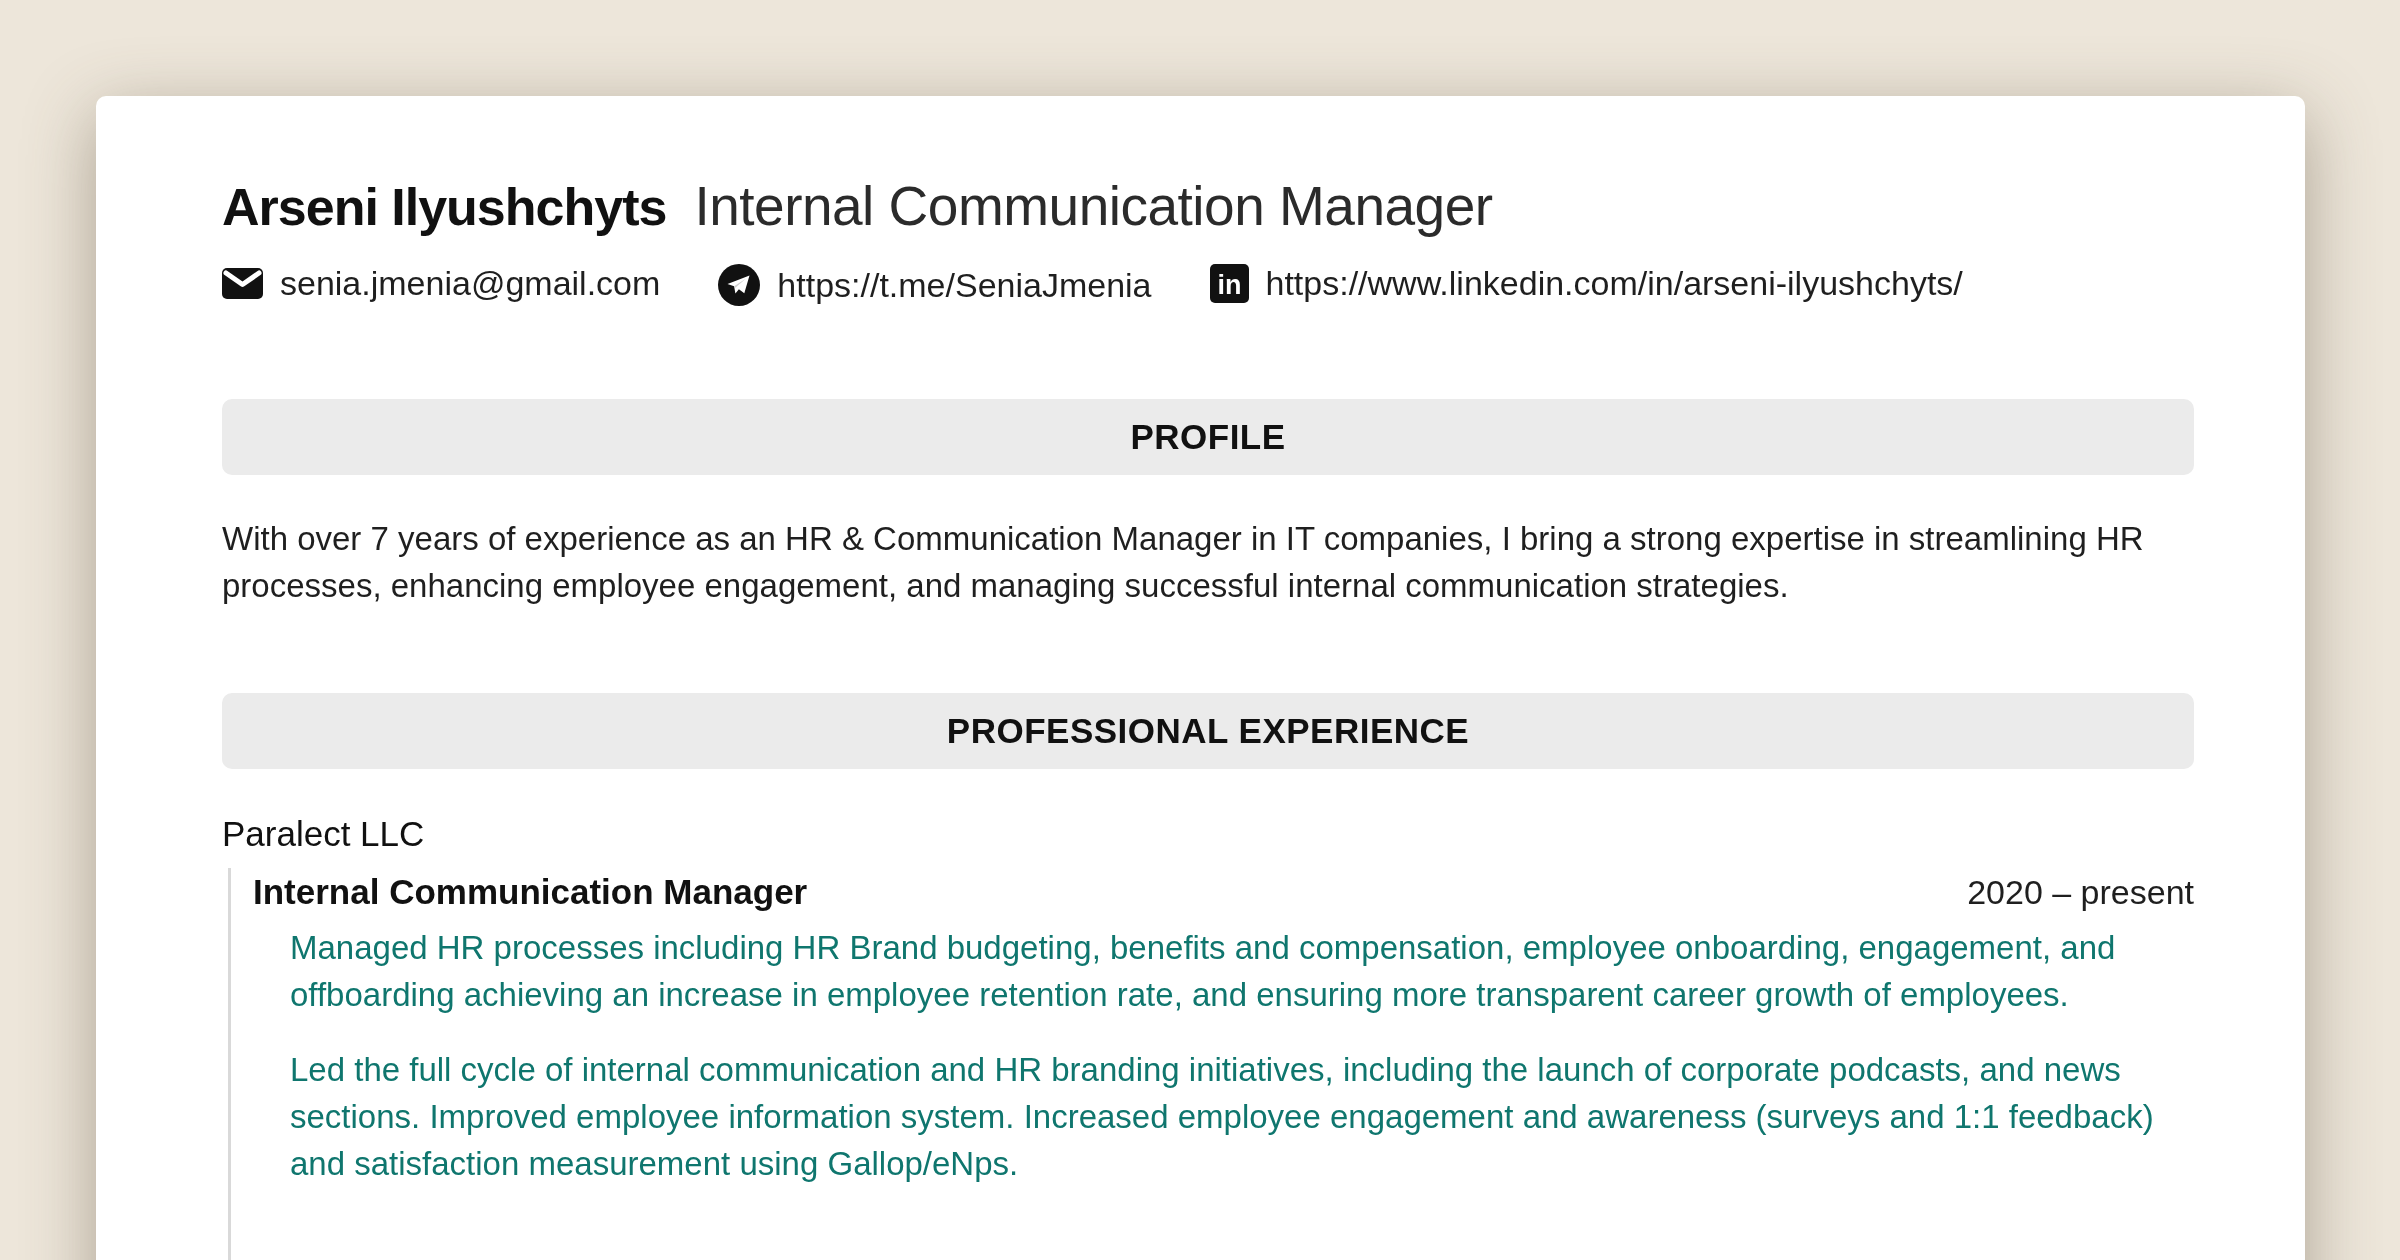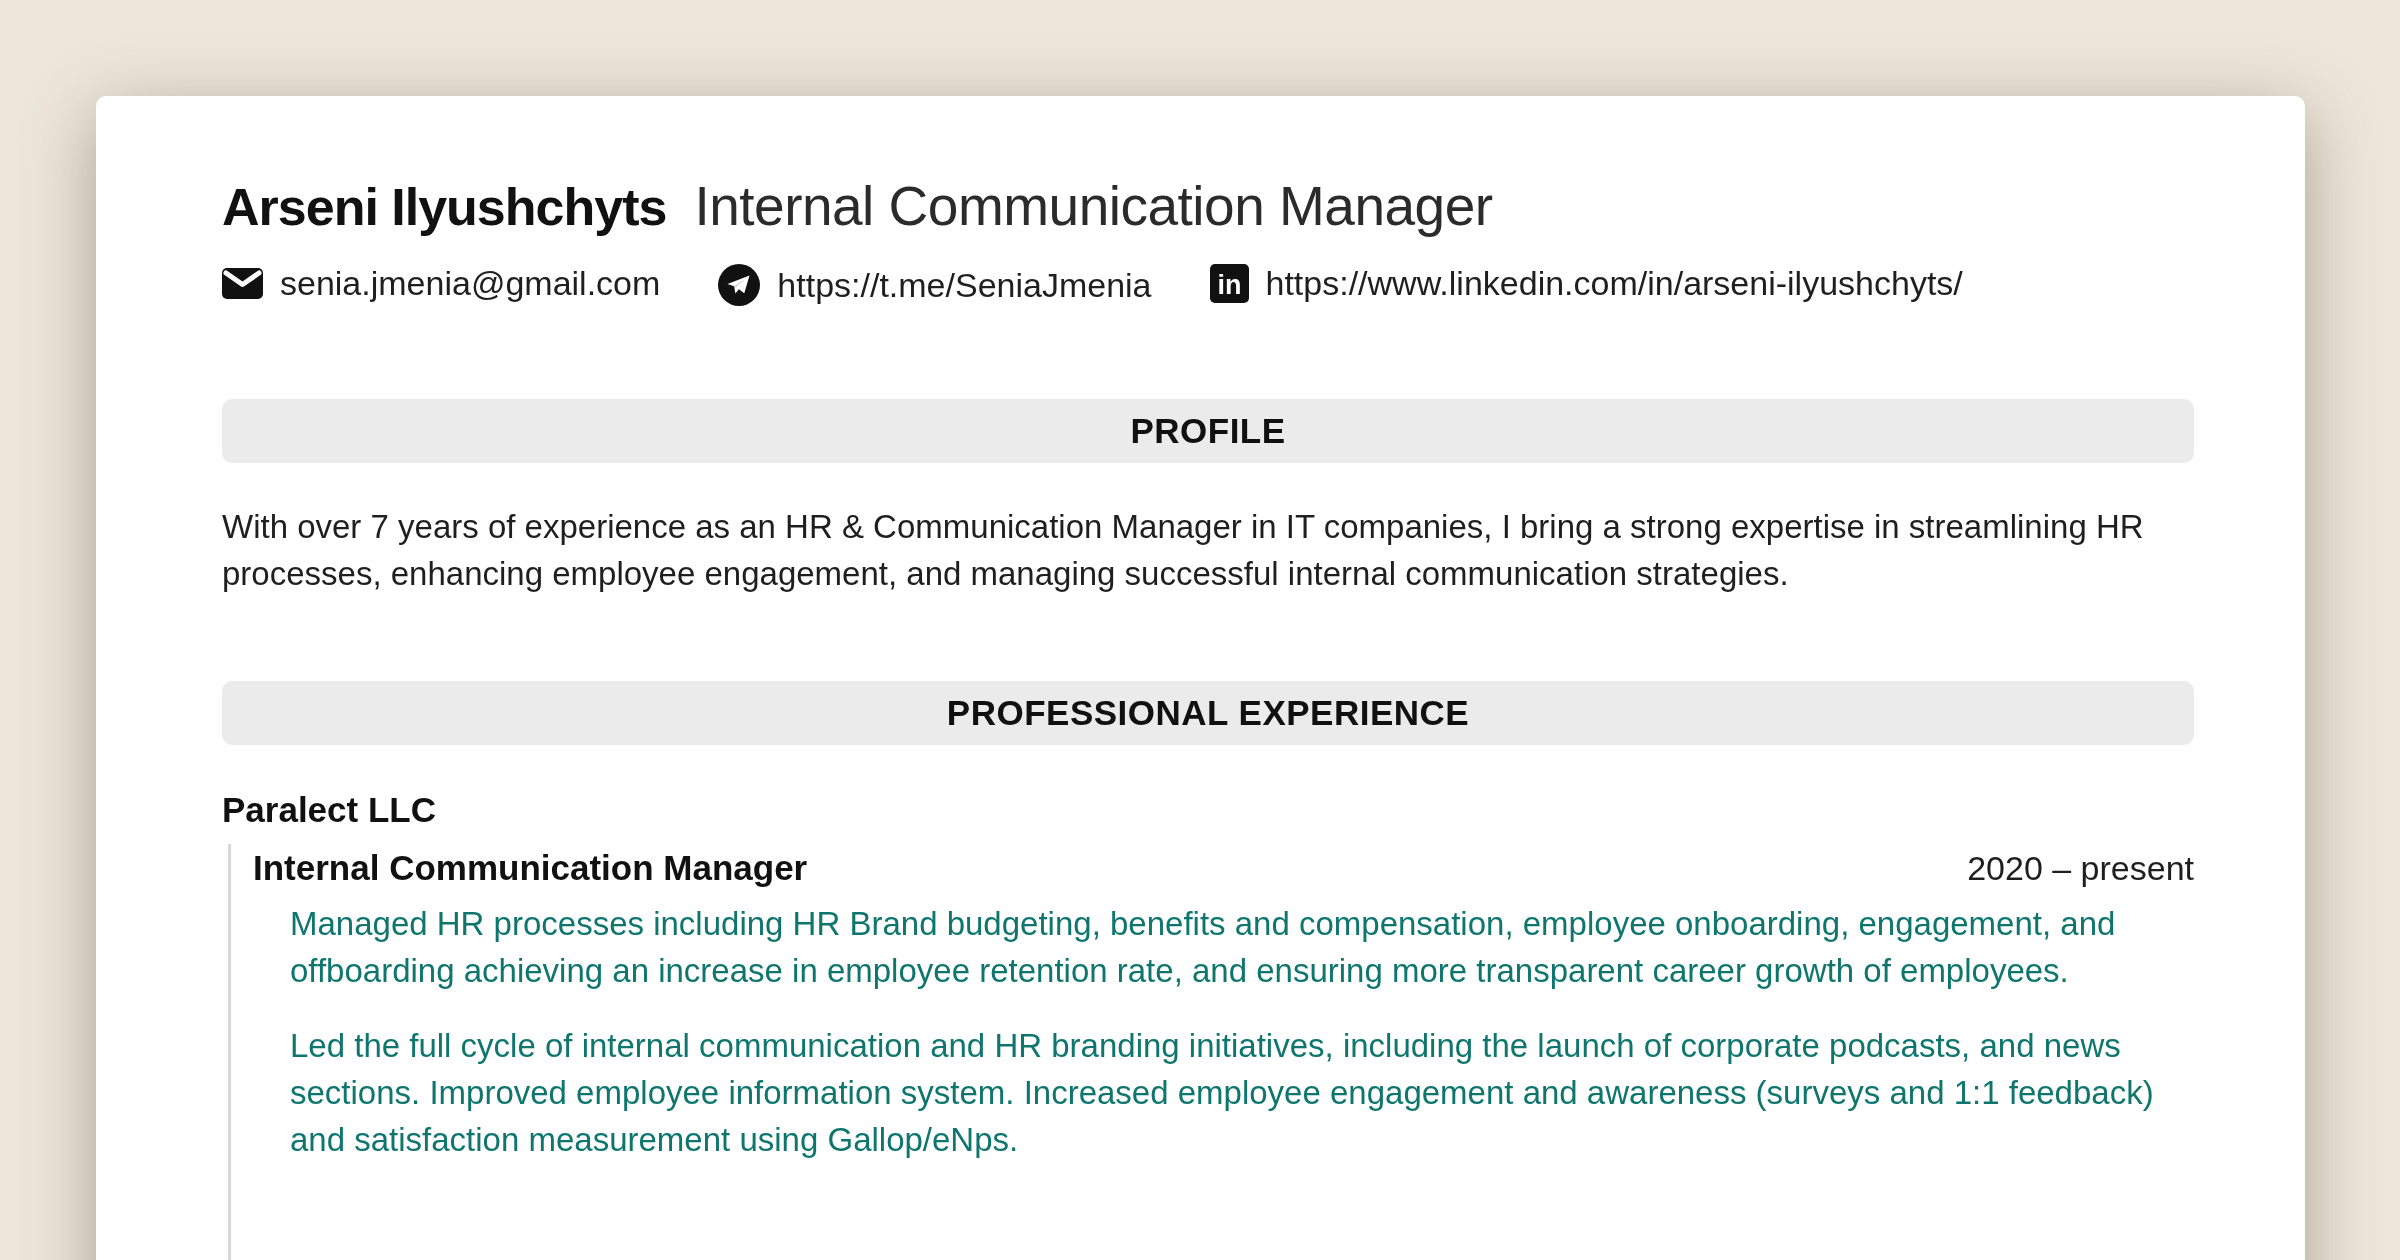--- a/index.html
+++ b/index.html
@@ -58,21 +58,21 @@
     gap: 17px;
   }
   .contact-item .icon { display: flex; align-items: center; }
   .contact-text {
     font-size: 34px;
     color: #1f1f1f;
     text-decoration: none;
   }
   
   .section-bar {
-    height: 64px;
+    height: 76px;
     background: #ebebeb;
     border-radius: 10px;
     display: flex;
     align-items: center;
     justify-content: center;
   }
   .section-bar.profile { margin-top: 93px; }
   .section-bar.experience { margin-top: 84px; }
   .section-heading {
     font-size: 35px;
@@ -84,21 +84,21 @@
   .profile-body {
     margin-top: 40px;
     font-size: 33px;
     line-height: 47px;
     color: #1f1f1f;
   }
   
   .company-name {
     margin-top: 45px;
     font-size: 35px;
-    font-weight: 700;
+    font-weight: 400;
     color: #111111;
     line-height: 40px;
   }
   .role {
     margin-top: 14px;
     margin-left: 6px;
     border-left: 3px solid #d9d9d9;
     padding-left: 22px;
     padding-bottom: 160px;
   }

